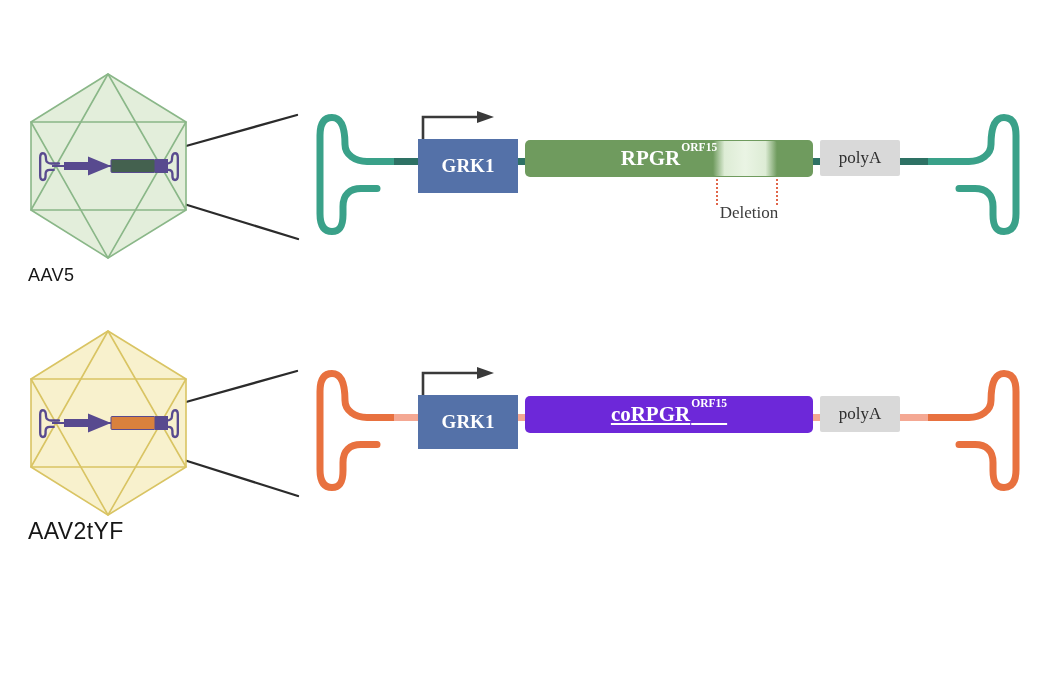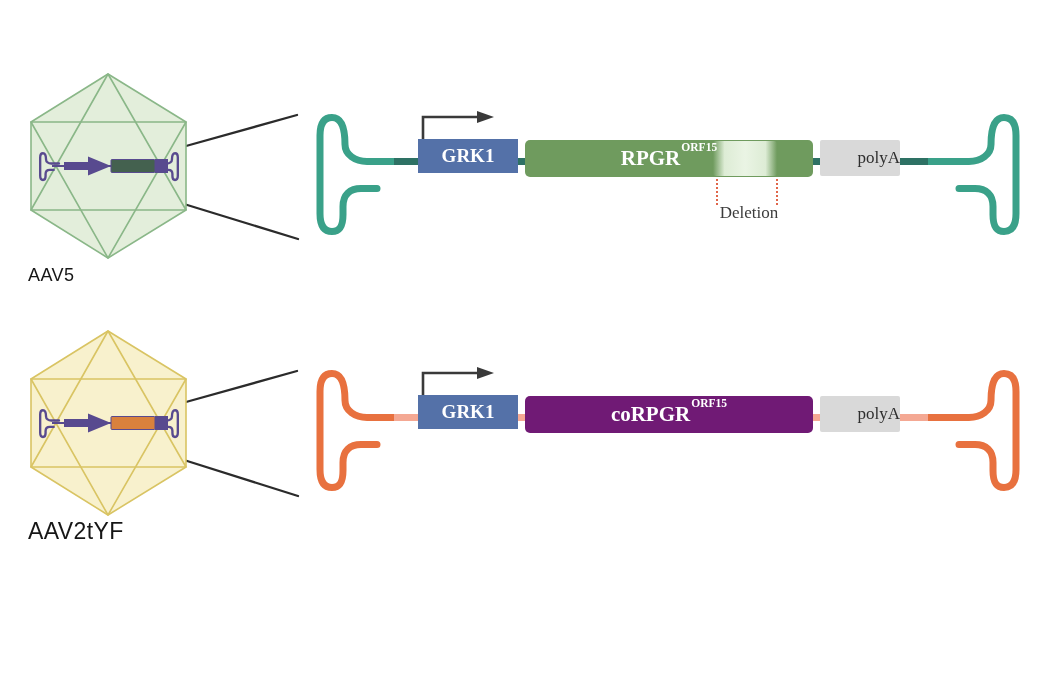--- a/index.html
+++ b/index.html
@@ -26,28 +26,28 @@
     font-family:"Liberation Sans", sans-serif; letter-spacing:0.4px;
   }
   .capsid-label.r1 { left:28px; top:265px; width:166px; font-size:18px; }
   .capsid-label.r2 { left:28px; top:518px; width:184px; font-size:23px; }
 
   
   .box {
     position:absolute; display:flex; align-items:center; justify-content:center;
     text-align:center;
   }
-  .promoter { width:100px; height:34px; font-size:19px; font-weight:600; }
+  .promoter { width:100px; height:54px; font-size:19px; font-weight:600; }
   .promoter.r1 { left:418px; top:139px; }
   .promoter.r2 { left:418px; top:395px; }
   .gene { width:288px; height:37px; border-radius:5px; font-size:21px; font-weight:700; }
   .gene.r1 { left:525px; top:140px; }
   .gene.r2 { left:525px; top:396px; }
   .gene sup { font-size:0.55em; position:relative; top:-0.5em; margin-left:1px; }
-  .polya { width:80px; height:36px; border-radius:2px; font-size:17px;justify-content:flex-end; }
+  .polya { width:80px; height:36px; border-radius:2px; font-size:17px; }
   .polya.r1 { left:820px; top:140px; }
   .polya.r2 { left:820px; top:396px; }
 
   .tss-arrow { position:absolute; width:80px; height:32px; }
   .tss-arrow.r1 { left:417px; top:109px; }
   .tss-arrow.r2 { left:417px; top:365px; }
   .tss-arrow path { fill:none; stroke-width:2.6; }
 
   
   .del-region {
@@ -187,20 +187,20 @@
   <div class="del-dot right" style="border-left-color: rgb(224, 102, 74);"></div>
   <div class="del-label" style="color: rgb(60, 60, 60);">Deletion</div>
 
   <svg class="tss-arrow r2" viewBox="0 0 80 32">
     <path d="M6,30 V8 H62" style="stroke: rgb(58, 58, 58);"></path>
     <polygon points="60,2 77,8 60,14" style="fill: rgb(58, 58, 58);"></polygon>
   </svg>
   <div class="box promoter r2" style="background: rgb(84, 113, 168); color: rgb(255, 255, 255);">
     <span>GRK1</span>
   </div>
-  <div class="box gene r2" style="background: #701a75; color: rgb(255, 255, 255);">
+  <div class="box gene r2" style="background: #6d28d9; color: rgb(255, 255, 255); text-decoration: underline;">
     <span><span>coRPGR</span><sup>ORF15</sup></span>
   </div>
   <div class="box polya r2" style="background: rgb(217, 217, 217); color: rgb(47, 47, 47);">
     <span>polyA</span>
   </div>
 
 </div>
 
 </body></html>

